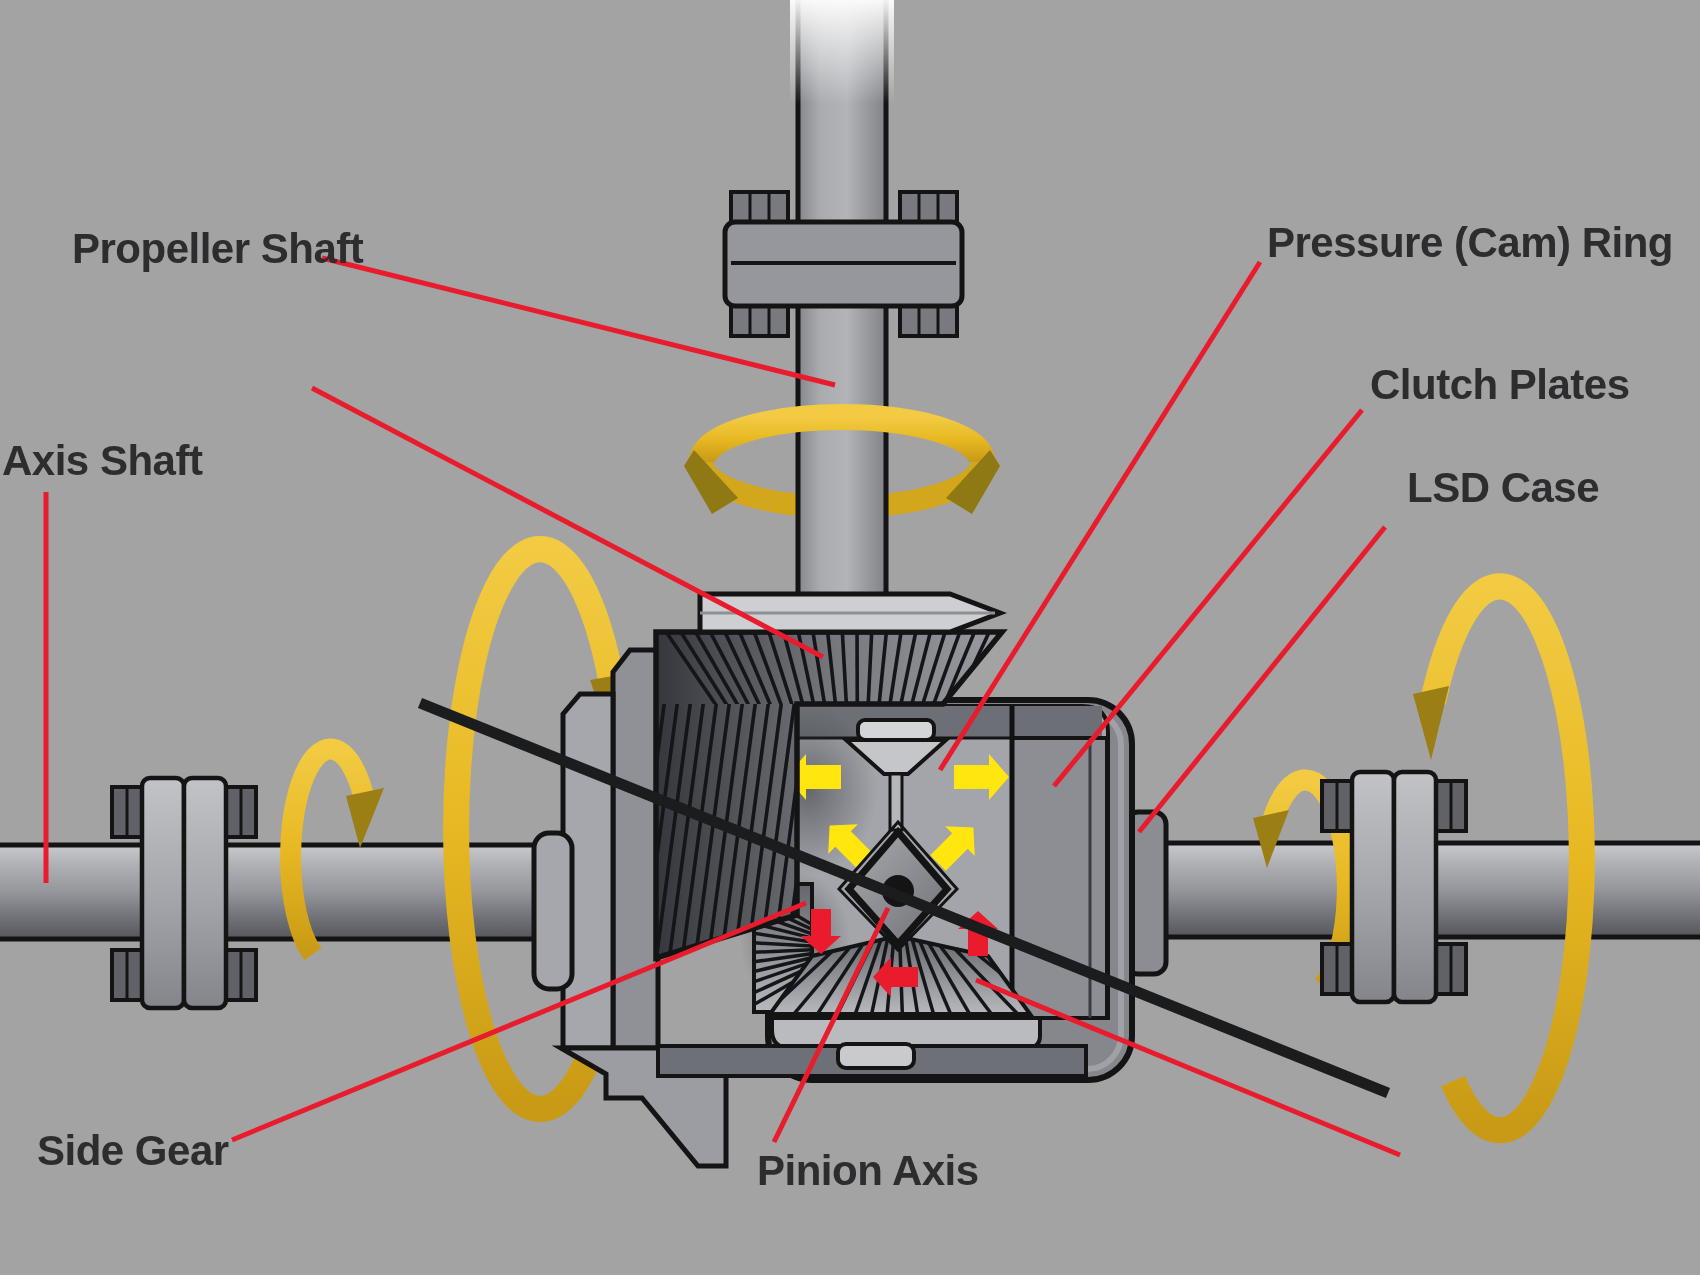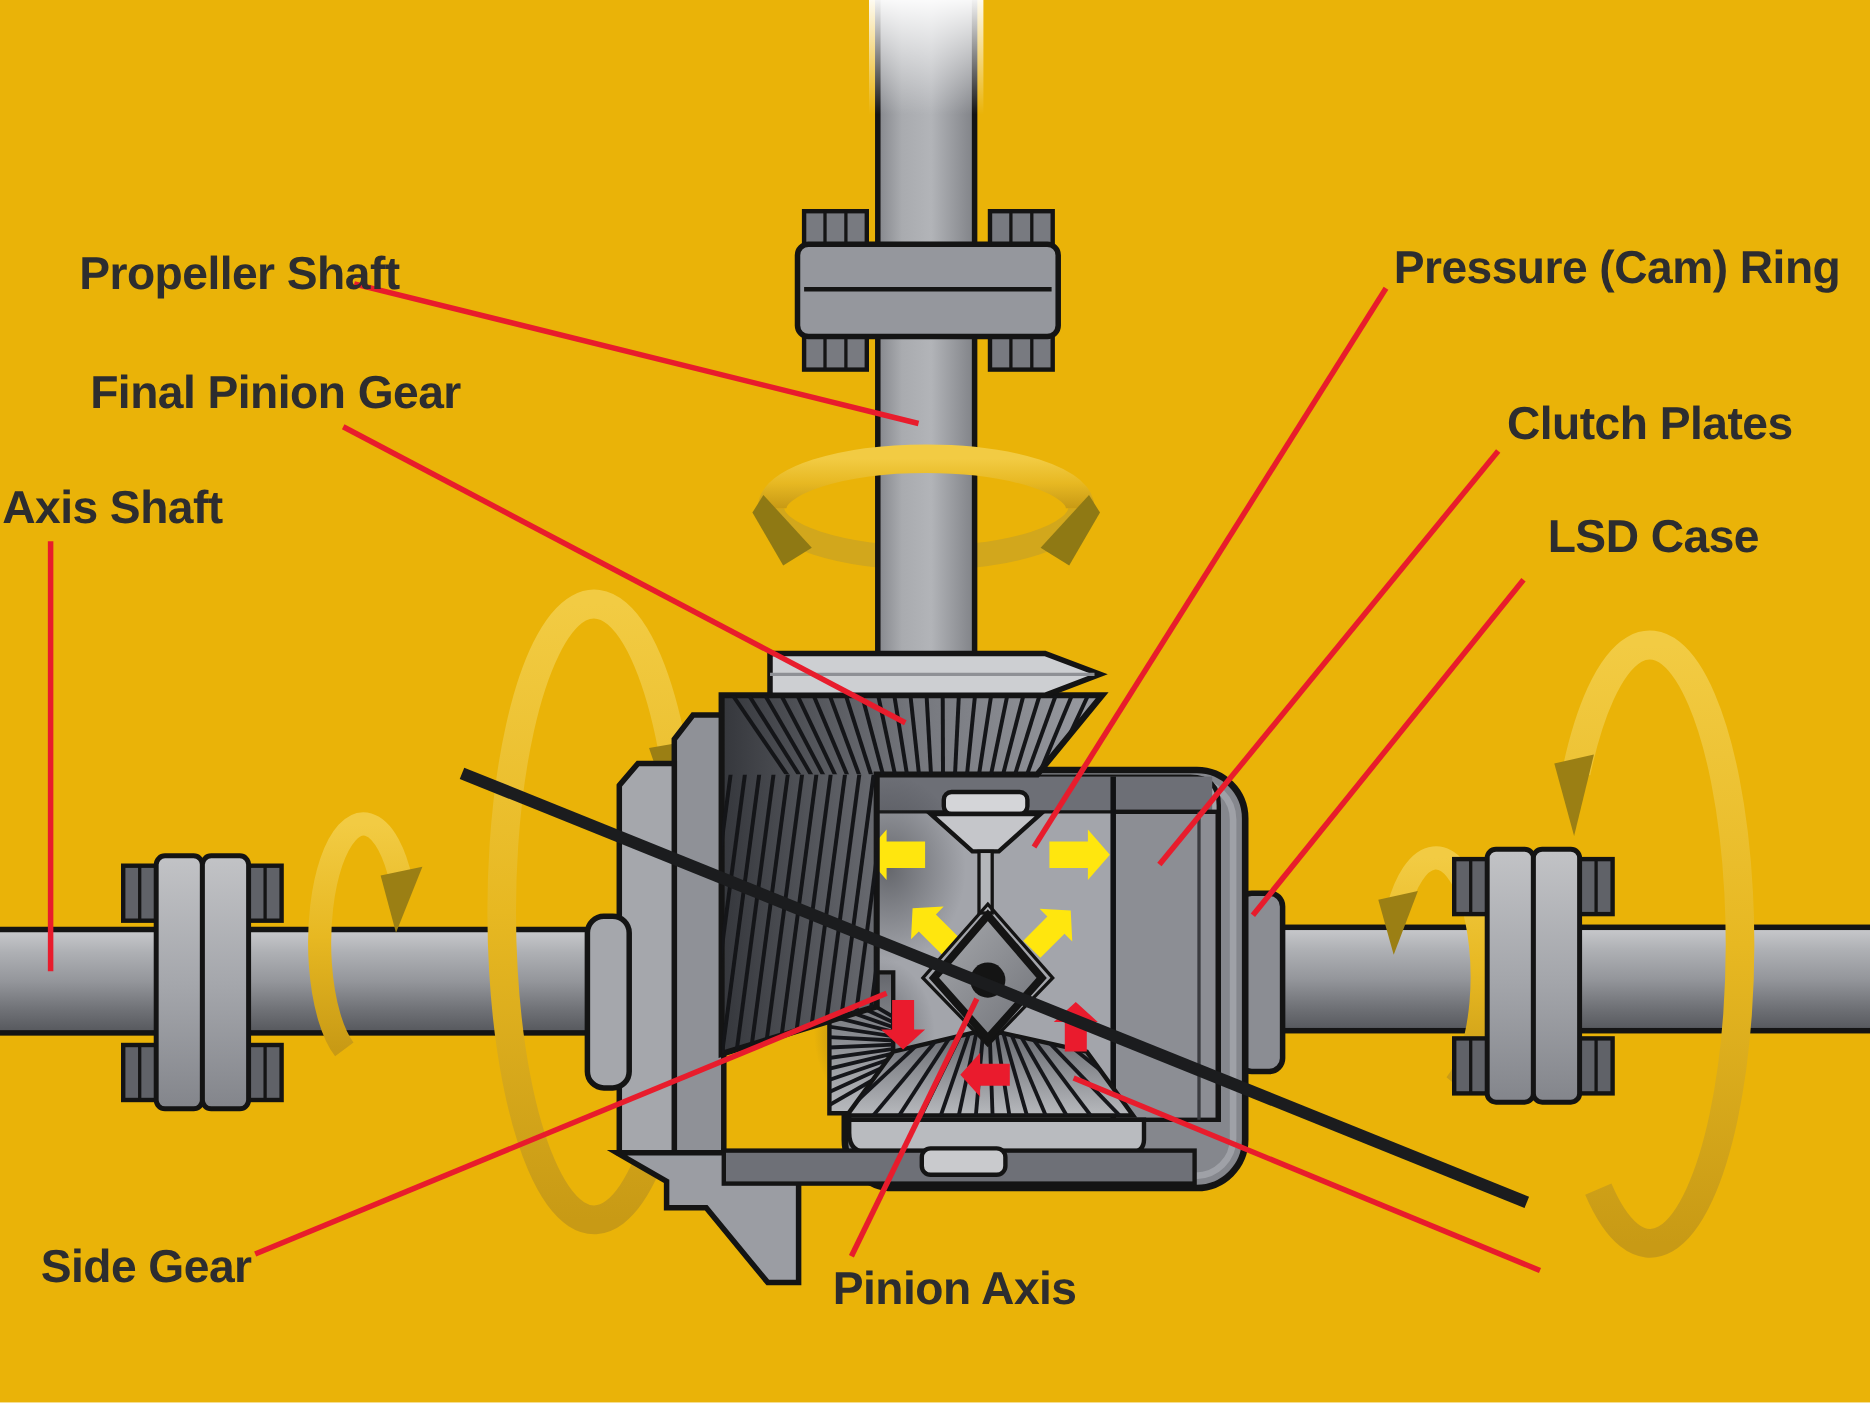--- a/index.html
+++ b/index.html
@@ -1,16 +1,16 @@
 <!DOCTYPE html>
 <html><head>
 <meta charset="utf-8">
 <style>
   html,body{margin:0;padding:0;background:#fff}
-  #stage{position:relative;width:1700px;height:1275px;background:#eab308;
+  #stage{position:relative;width:1700px;height:1275px;background:#a3a3a3;
          font-family:"Liberation Sans",sans-serif;overflow:hidden}
   #stage svg{position:absolute;left:0;top:0}
   .lbl{position:absolute;font-size:42px;font-weight:700;color:#2d2d2f;
        letter-spacing:-0.5px;white-space:nowrap;line-height:1.0}
 </style>
 </head>
 <body>
 
 <div id="stage">
 <svg width="1700" height="1275" viewBox="0 0 1700 1275">
@@ -331,20 +331,19 @@
     <line x1="1260" y1="262" x2="940" y2="770"></line>
     <line x1="1362" y1="410" x2="1054" y2="786"></line>
     <line x1="1385" y1="527" x2="1139" y2="832"></line>
     <line x1="232" y1="1140" x2="806" y2="903"></line>
     <line x1="774" y1="1142" x2="888" y2="908"></line>
     <line x1="1400" y1="1155" x2="976" y2="980"></line>
   </g>
 </svg>
 
 <div class="lbl" style="left:72px;top:228px">Propeller Shaft</div>
-<div class="lbl" style="left:82px;top:336px">Final Pinion Gear</div>
 <div class="lbl" style="left:2px;top:440px">Axis Shaft</div>
 <div class="lbl" style="left:1267px;top:222px">Pressure (Cam) Ring</div>
 <div class="lbl" style="left:1370px;top:364px">Clutch Plates</div>
 <div class="lbl" style="left:1407px;top:467px">LSD Case</div>
 <div class="lbl" style="left:37px;top:1130px">Side Gear</div>
 <div class="lbl" style="left:757px;top:1150px">Pinion Axis</div>
 </div>
 
 </body></html>

